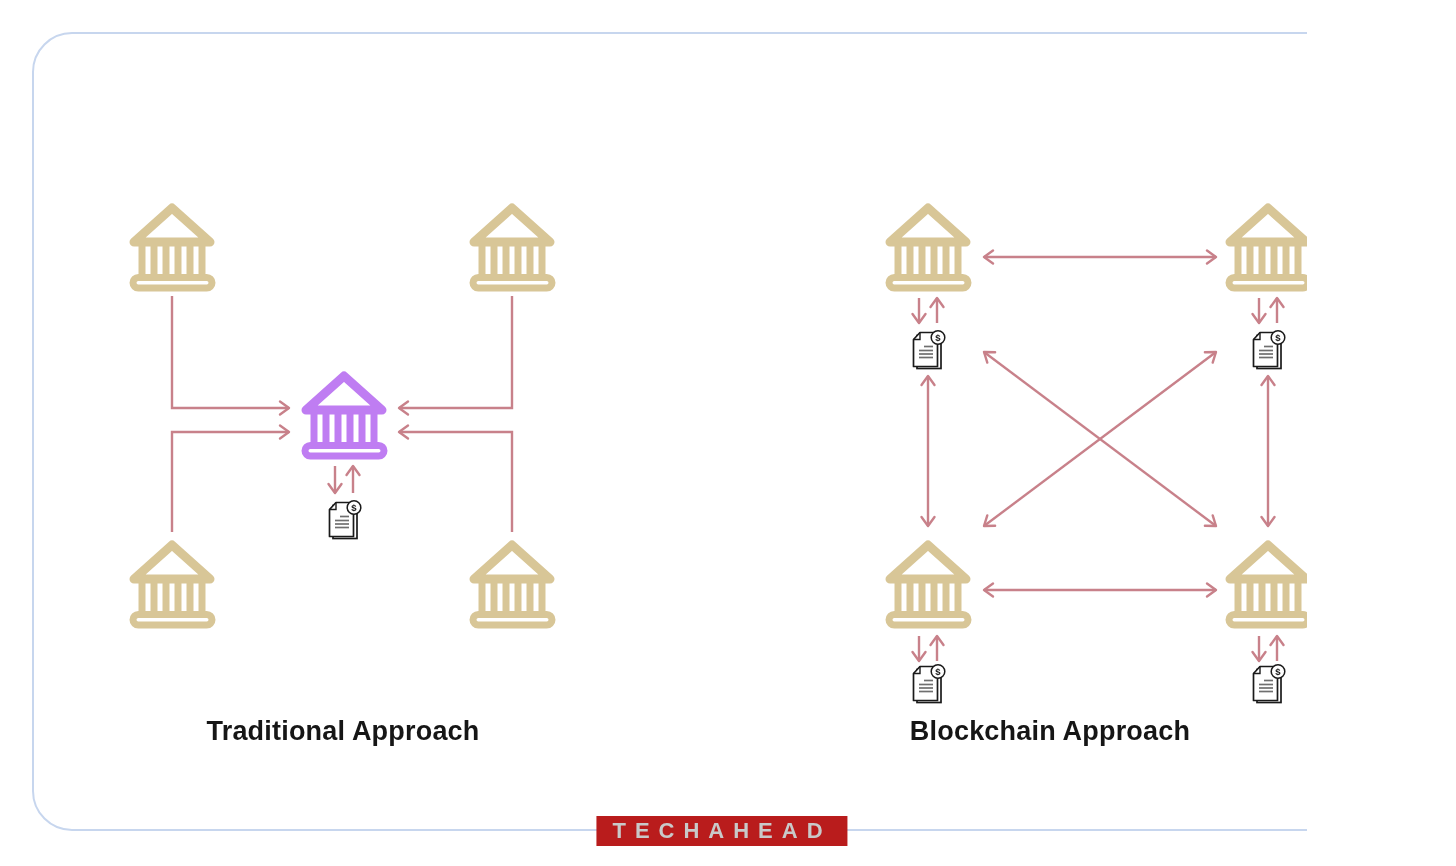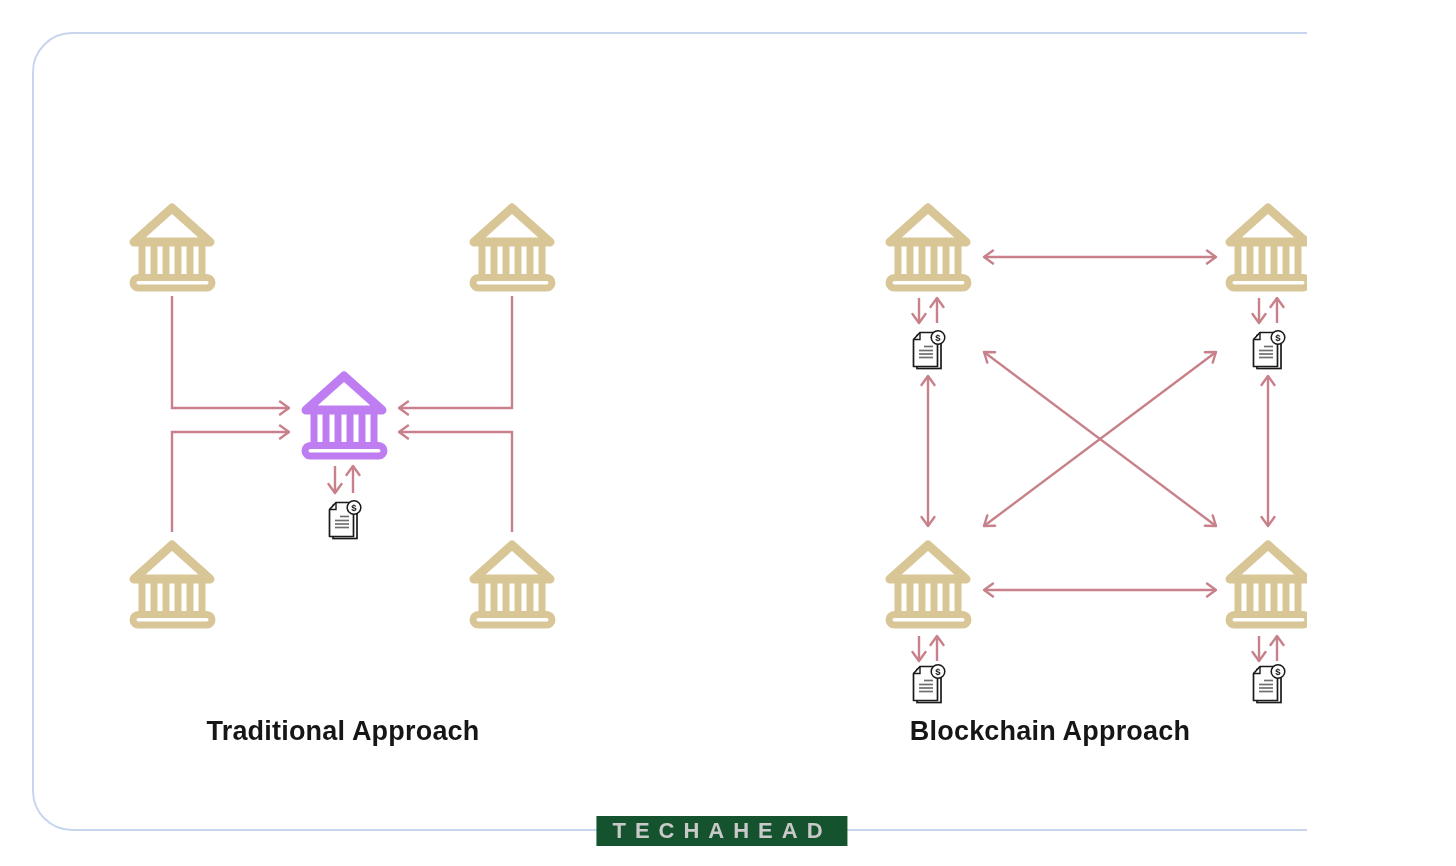--- a/index.html
+++ b/index.html
@@ -30,21 +30,21 @@
     letter-spacing: 0.2px;
     color: #161616;
     white-space: nowrap;
   }
   #label-left  { left: 343px; }
   #label-right { left: 1050px; }
   .brand {
     position: absolute;
     left: 722px; top: 831px;
     transform: translate(-50%, -50%);
-    background: #14532d;
+    background: #b91c1c;
     padding: 2px 16px;
     font-size: 22px;
     font-weight: 700;
     letter-spacing: 9px;
     color: #c9c9c9;
     white-space: nowrap;
   }
   .connector { fill: none; stroke: #c8818a; stroke-width: 2.4px; }
 </style>
 </head>

